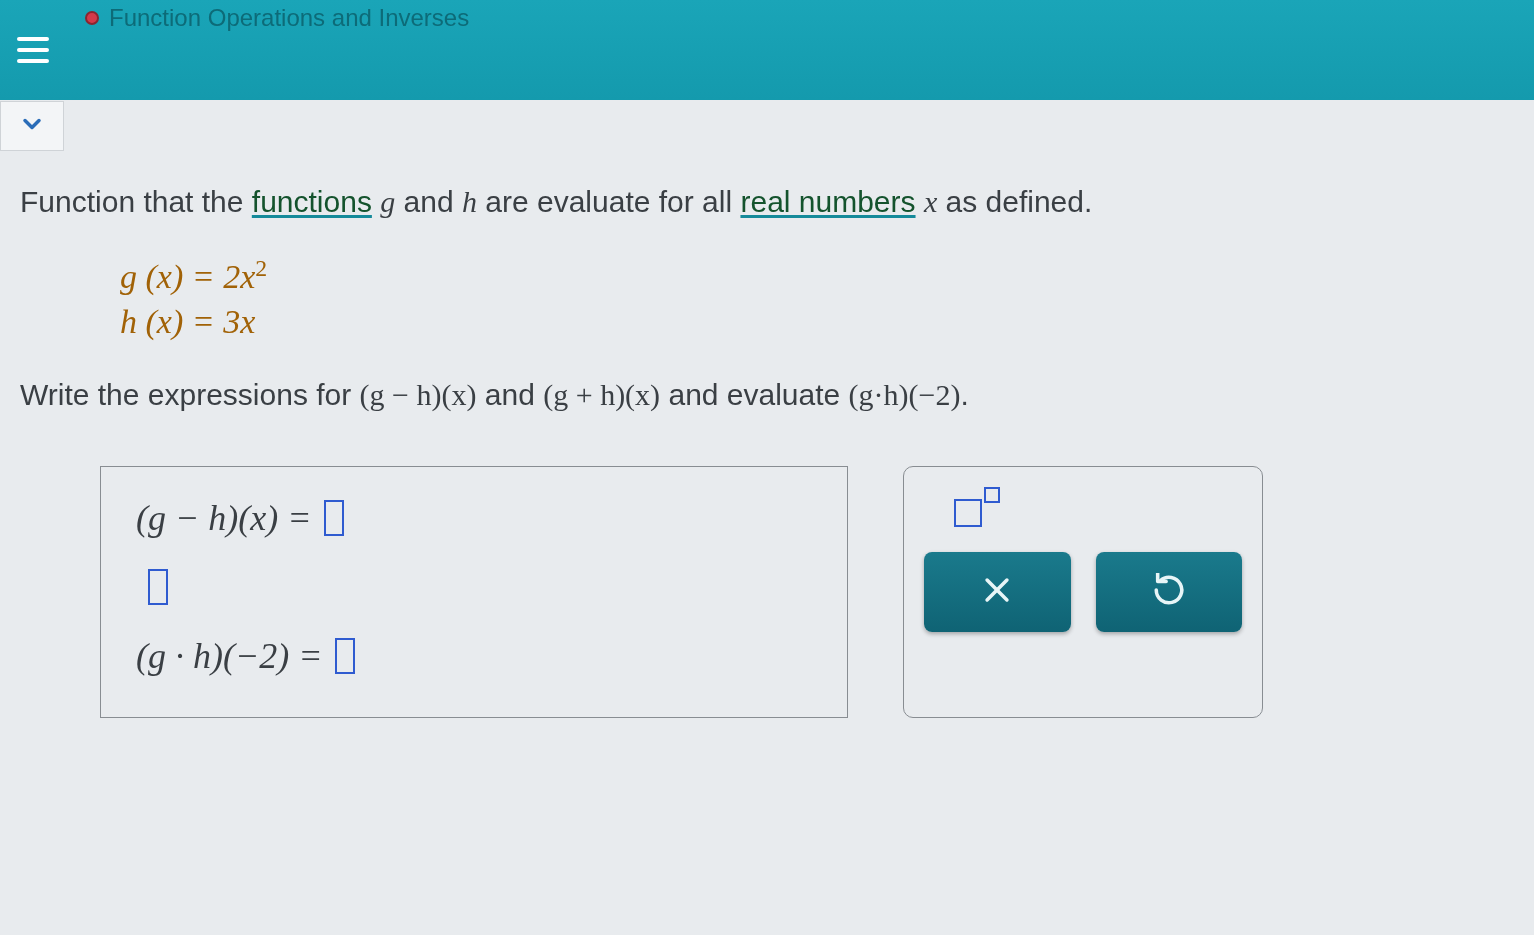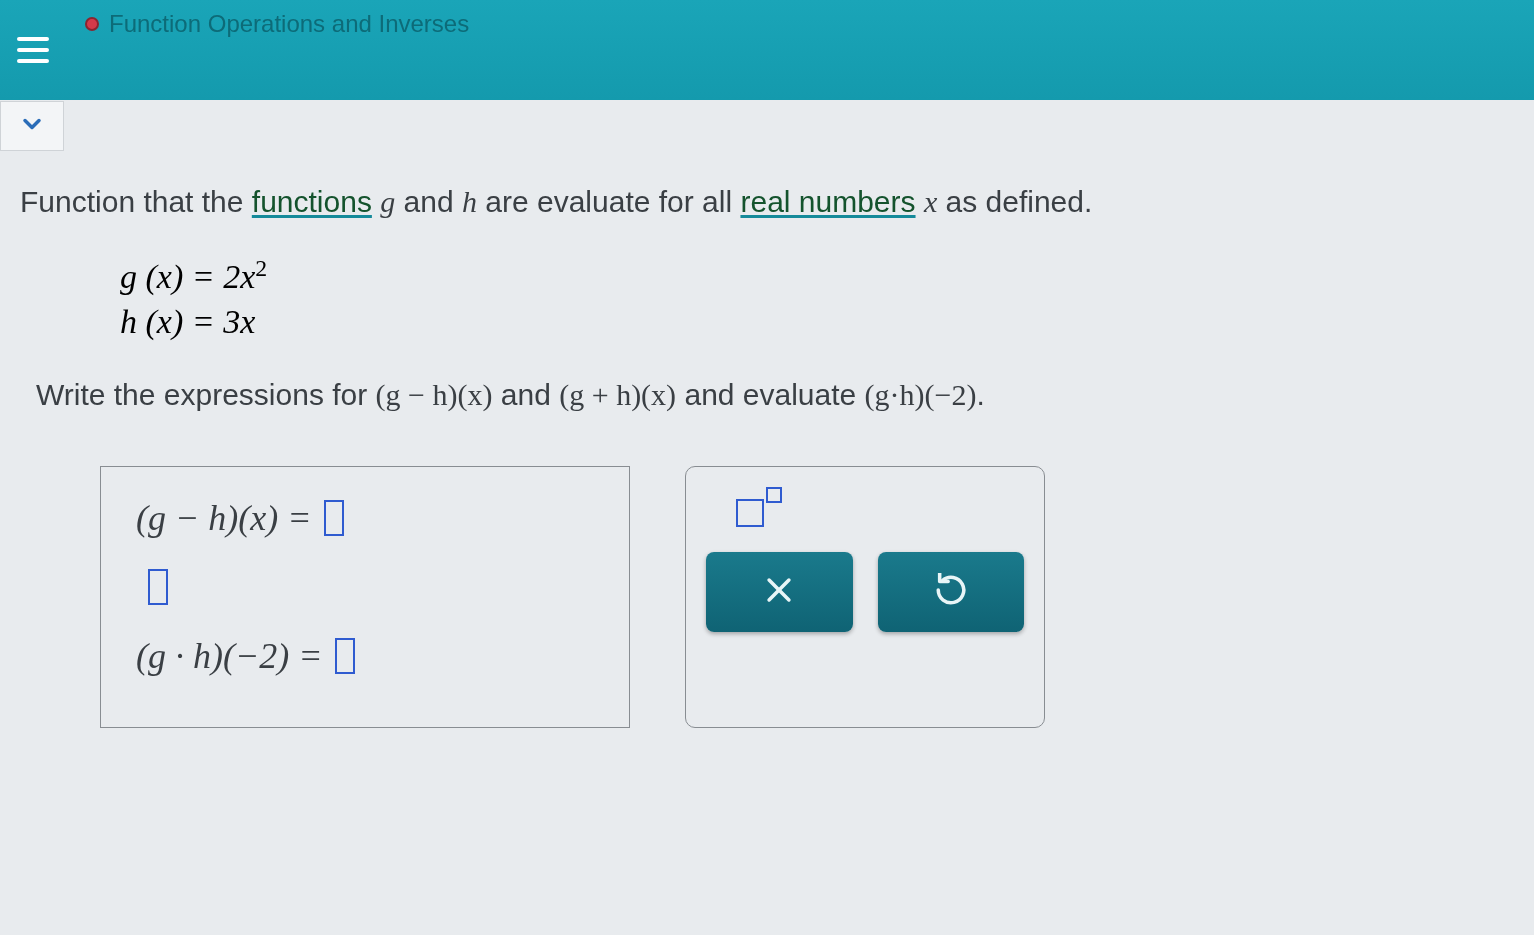--- a/index.html
+++ b/index.html
@@ -35,21 +35,21 @@
     }
 
     .hamburger-line {
       width: 32px;
       height: 4px;
       background: #ffffff;
       border-radius: 2px;
     }
 
     .header-content {
-      padding: 10px 20px;
+      padding: 4px 20px;
     }
 
     .breadcrumb {
       display: flex;
       align-items: center;
       gap: 10px;
       margin-bottom: 8px;
     }
 
     .breadcrumb-dot {
@@ -107,59 +107,58 @@
     }
 
     .math-italic {
       font-family: 'Times New Roman', Times, serif;
       font-style: italic;
     }
 
     .defs {
       font-family: 'Times New Roman', Times, serif;
       font-size: 34px;
-      color: #000000;
+      color: #a16207;
       padding-left: 100px;
       margin-bottom: 30px;
       line-height: 1.3;
     }
 
     .def-line {
       font-style: italic;
     }
 
     .sup {
       font-size: 0.7em;
       vertical-align: super;
       font-style: normal;
     }
 
     .instruction {
       font-size: 30px;
       color: #3a3f44;
       line-height: 1.4;
       margin-bottom: 50px;
-      margin-left: 16px;
     }
 
     .math-inline {
       font-family: 'Times New Roman', Times, serif;
       font-style: normal;
     }
 
     .answer-row {
       display: flex;
       gap: 55px;
       padding-left: 80px;
     }
 
     .answer-box {
       border: 1px solid #888d92;
-      padding: 30px 35px 40px 35px;
-      width: 530px;
+      padding: 30px 35px 30px 35px;
+      width: 748px;
       background: #e8ebee;
     }
 
     .answer-line {
       font-family: 'Times New Roman', Times, serif;
       font-size: 36px;
       color: #3a3f44;
       margin-bottom: 30px;
       display: flex;
       align-items: center;

